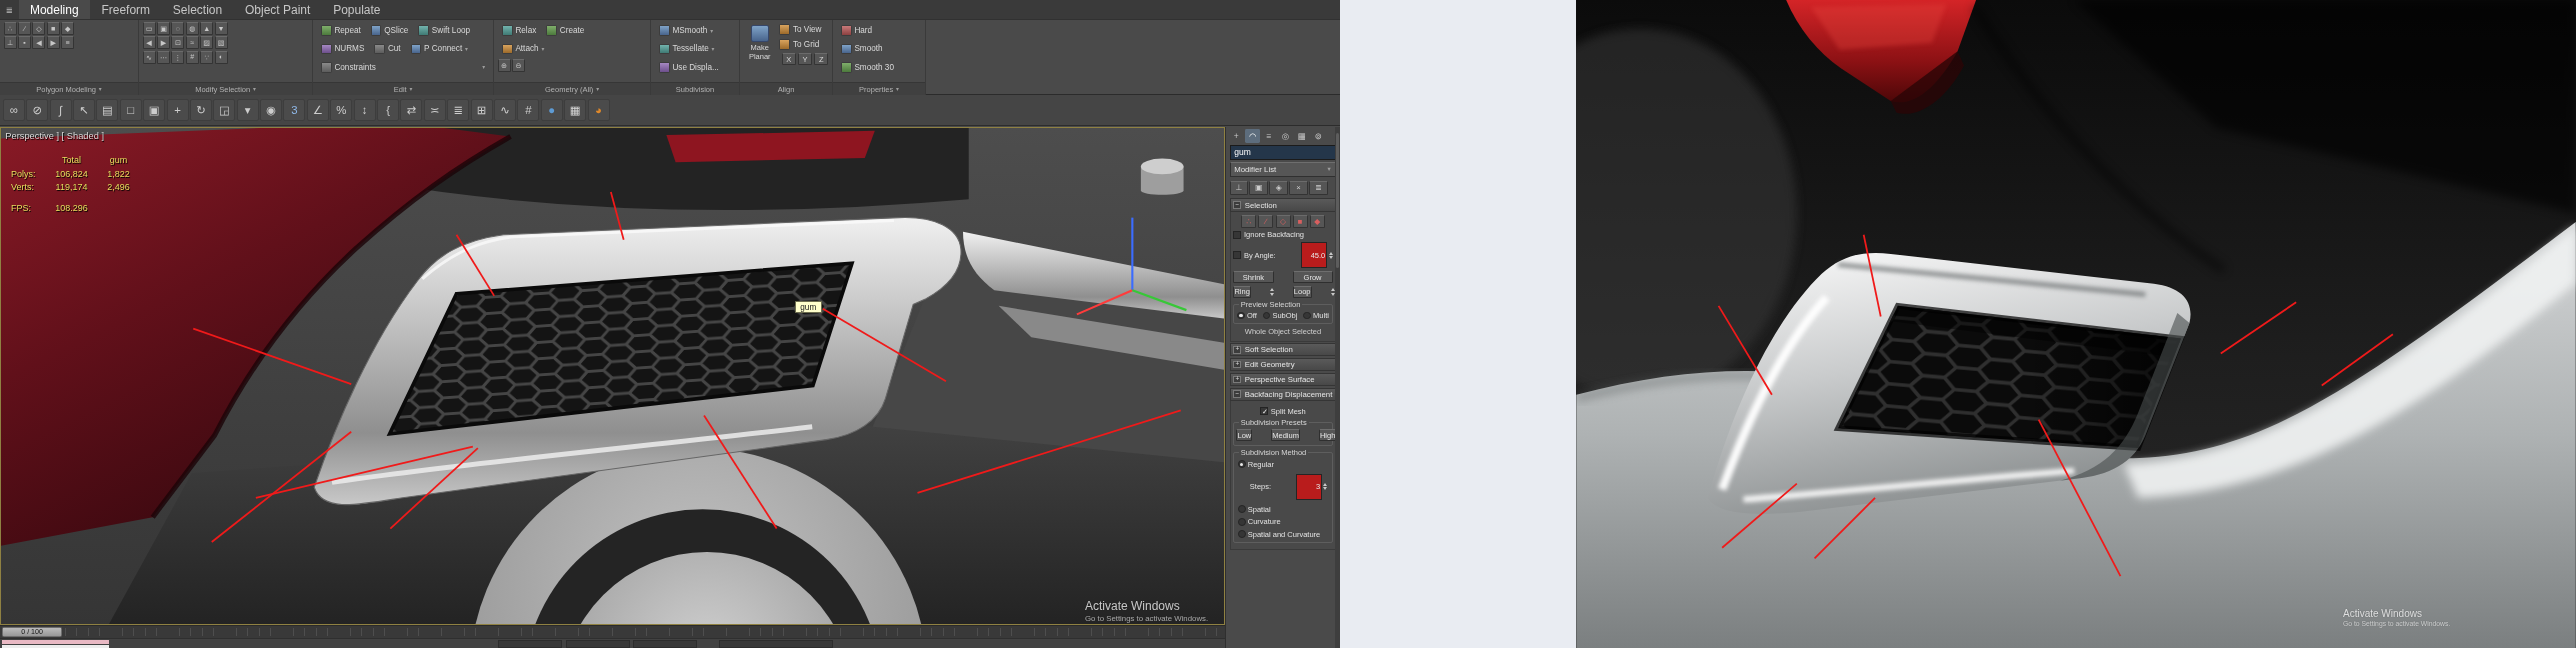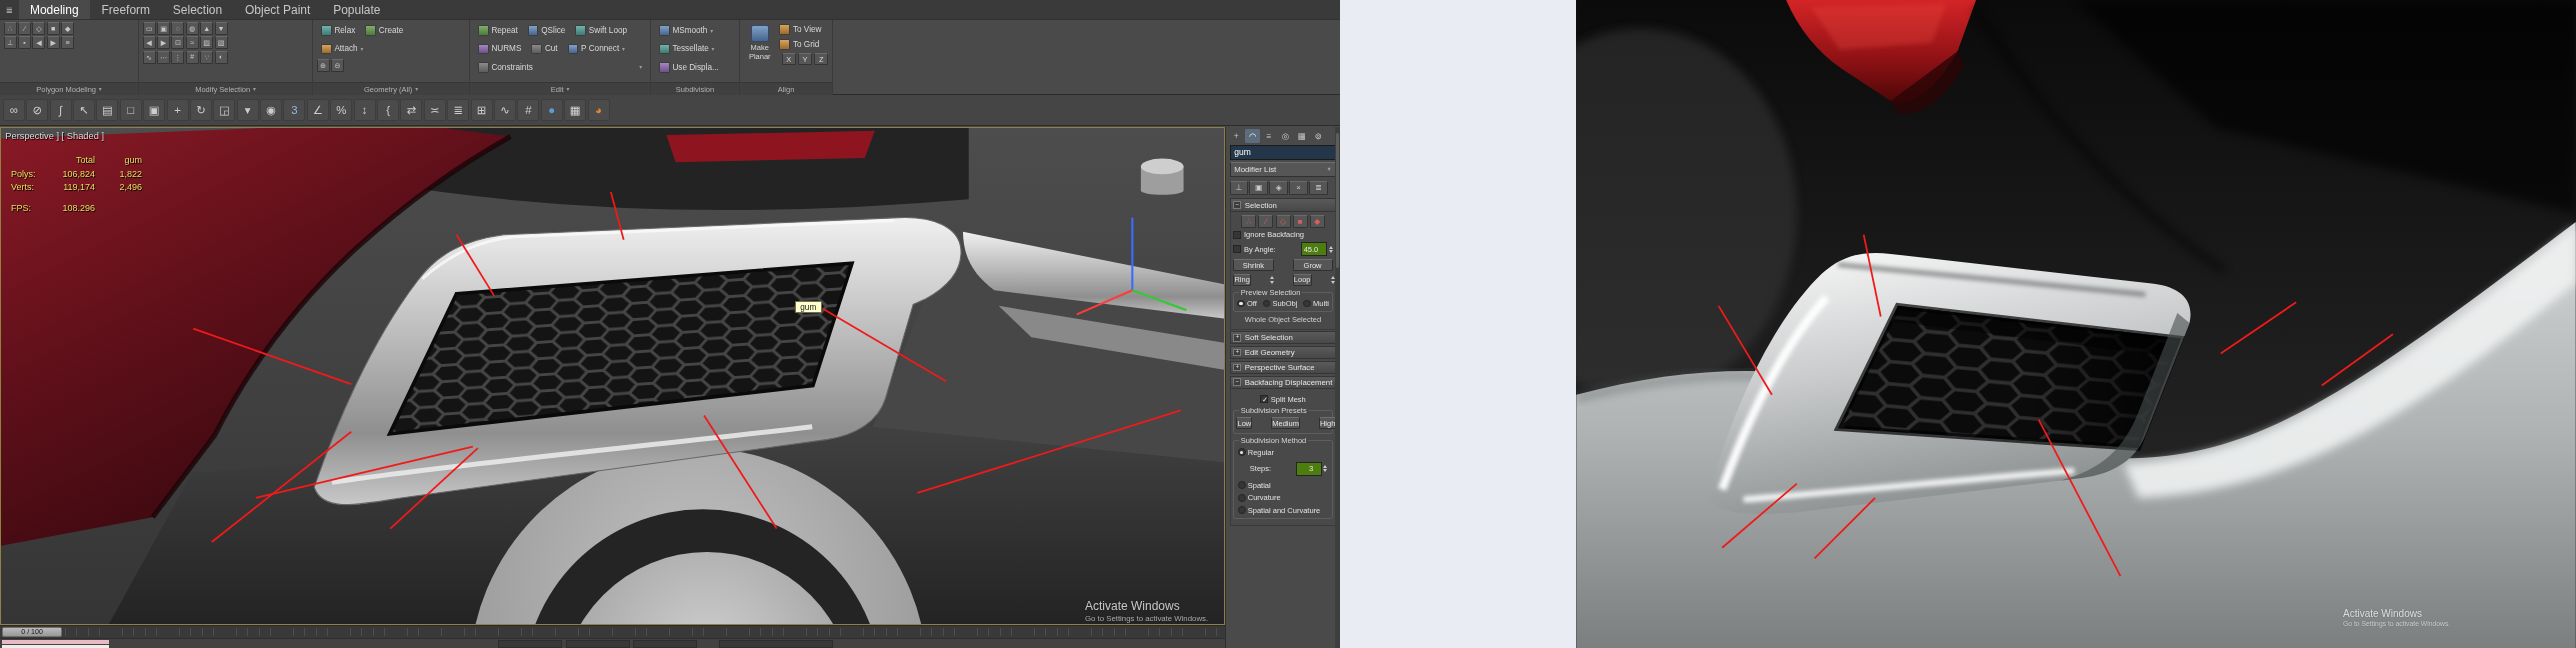--- a/index.html
+++ b/index.html
@@ -43,21 +43,21 @@
   .tbicons{display:flex;gap:1.4px;align-items:center}
   .tbi{width:22px;height:22px;display:flex;align-items:center;justify-content:center;color:#cdcdcd;font-size:11.4px;border-radius:2.1px;background:#4b4b4b;border:0.7px solid #3d3d3d}
 
   
   #viewport{position:absolute;left:0;top:127px;width:1225px;height:498px;border:0.7px solid #8f8142;overflow:hidden;background:#3d3d3d}
   #scene{position:absolute;left:0;top:0}
   #vplabel{position:absolute;left:4.3px;top:2.8px;color:#dcdcdc;font-size:9.3px;text-shadow:0.7px 0.7px 0.7px #000}
   #stats{position:absolute;left:10px;top:26px;color:#e8df5e;font-size:9px;line-height:1.5;text-shadow:0.7px 0.7px 0.7px #000}
   .srow{display:flex}
   .sl{width:37px}
-  .sv{width:47px;text-align:right}
+  .sv{width:47px;text-align:center}
   #fpsrow{margin-top:7.1px}
   #tooltip{position:absolute;left:794px;top:173px;background:#ffffcc;border:0.7px solid #6e6e50;color:#1a1a1a;font-size:8.2px;padding:0.7px 4.3px;border-radius:0.7px}
   .wm{position:absolute;color:#e3e3e3;opacity:.85;text-shadow:0 0 1.4px rgba(0,0,0,.4)}
   .wm .wm1{font-size:12px}
   .wm .wm2{font-size:7.8px;opacity:.8;margin-top:1.4px}
   #wm-left{left:1084px;top:471px}
   .anno{position:absolute;left:0;top:0;pointer-events:none}
   .anno line{stroke:#f01a1a;stroke-width:2.5}
 
   
@@ -87,21 +87,21 @@
   .sop{width:18.5px;height:14.2px;background:#555;border:0.7px solid #333;border-top-color:#6b6b6b;border-radius:1.4px;color:#ccc;font-size:7.8px;display:flex;align-items:center;justify-content:center}
   .rhead{margin:1.4px 3.6px 0;height:13.5px;background:linear-gradient(#5a5a5a,#484848);border:0.7px solid #353535;display:flex;align-items:center;gap:3.6px;padding:0 2.8px;font-size:7.8px;color:#e6e6e6}
   .pm{width:7.8px;height:7.8px;background:#3c3c3c;border:0.7px solid #7a7a7a;color:#ddd;font-size:6.4px;display:flex;align-items:center;justify-content:center;line-height:1;flex:none}
   .rbody{margin:0 3.6px;padding:2.8px 2.1px;background:#494949;border:0.7px solid #3a3a3a;border-top:none}
   .sobj{display:flex;justify-content:center;gap:2.1px;margin-bottom:2.8px}
   .sob{width:15px;height:13px;background:#565656;border:0.7px solid #333;border-top-color:#6b6b6b;border-radius:1.4px;color:#d95f5f;font-size:7.8px;display:flex;align-items:center;justify-content:center}
   .cbrow{display:flex;align-items:center;gap:2.8px;margin:2.8px 0.7px;font-size:7.5px}
   .cb{width:7.8px;height:7.8px;background:#363636;border:0.7px solid #242424;flex:none;position:relative}
   .cb.checked::after{content:"✓";position:absolute;left:0.7px;top:-1.4px;color:#eee;font-size:7.1px}
   .spinbox{display:flex;align-items:center;gap:1.4px;margin-left:auto}
-  .spinval{width:26px;height:14px;background:#4d7c0f;border:0.7px solid #252525;color:#e8e8e8;font-size:7.5px;display:flex;align-items:center;justify-content:flex-end;padding:0 8px}
+  .spinval{width:26px;height:26px;background:#b91c1c;border:0.7px solid #252525;color:#e8e8e8;font-size:7.5px;display:flex;align-items:center;justify-content:flex-end;padding:0 1px}
   .sparrs{display:flex;flex-direction:column;gap:1.4px}
   .tri-up{width:0;height:0;border-left:2.8px solid transparent;border-right:2.8px solid transparent;border-bottom:3.6px solid #c9c9c9}
   .tri-dn{width:0;height:0;border-left:2.8px solid transparent;border-right:2.8px solid transparent;border-top:3.6px solid #c9c9c9}
   .btnrow{display:flex;gap:19px;margin:2.8px 0.7px;align-items:center}
   .pbtn{flex:1;height:12px;background:#565656;border:0.7px solid #2f2f2f;border-top-color:#6e6e6e;color:#e6e6e6;font-size:7.5px;display:flex;align-items:center;justify-content:center;border-radius:1.4px}
   .group{position:relative;border:0.7px solid #5e5e5e;border-radius:2.1px;margin:6.4px 0.7px 2.8px;padding:5.7px 2.1px 2.8px}
   .gtitle{position:absolute;top:-5px;left:4.3px;background:#494949;padding:0 2.1px;font-size:7.5px;color:#d6d6d6}
   .radiorow{display:flex;gap:5.7px;justify-content:center}
   .radio{display:flex;align-items:center;gap:2.1px;font-size:7.5px}
   .radiocol{display:flex;flex-direction:column;gap:3.6px;padding:0.7px 1.4px}
@@ -178,52 +178,20 @@
               <div class="mini">∵</div>
               <div class="mini">◐</div>
             </div>
         </div>
         <div class="rsec-label">
             <span>Modify Selection</span>
             <span class="dn">▾</span>
           </div>
       </div>
 
-      <div class="rsec" style="width:157px">
-        <div class="rsec-c">
-          <div class="rrow">
-            <div class="rbtn">
-                <span class="ric c-teal"></span>
-                <span>Relax</span>
-              </div>
-            <div class="rbtn">
-                <span class="ric c-green"></span>
-                <span>Create</span>
-              </div>
-          </div>
-          <div class="rrow">
-            <div class="rbtn">
-                <span class="ric c-orange"></span>
-                <span>Attach</span>
-                <span class="dn">▾</span>
-              </div>
-          </div>
-          <div class="rrow">
-            <div class="igrid">
-                <div class="mini">⊕</div>
-                <div class="mini">⊖</div>
-              </div>
-          </div>
-        </div>
-        <div class="rsec-label">
-            <span>Geometry (All)</span>
-            <span class="dn">▾</span>
-          </div>
-      </div>
-
       <div class="rsec" style="width:181px">
         <div class="rsec-c">
           <div class="rrow">
             <div class="rbtn">
                 <span class="ric c-green"></span>
                 <span>Repeat</span>
               </div>
             <div class="rbtn">
                 <span class="ric c-blue"></span>
                 <span>QSlice</span>
@@ -251,20 +219,52 @@
           <div class="rrow">
             <div class="rbtn" style="flex:1">
                 <span class="ric"></span>
                 <span>Constraints</span>
                 <span class="dn" style="margin-left:auto">▾</span>
               </div>
           </div>
         </div>
         <div class="rsec-label">
             <span>Edit</span>
+            <span class="dn">▾</span>
+          </div>
+      </div>
+
+      <div class="rsec" style="width:157px">
+        <div class="rsec-c">
+          <div class="rrow">
+            <div class="rbtn">
+                <span class="ric c-teal"></span>
+                <span>Relax</span>
+              </div>
+            <div class="rbtn">
+                <span class="ric c-green"></span>
+                <span>Create</span>
+              </div>
+          </div>
+          <div class="rrow">
+            <div class="rbtn">
+                <span class="ric c-orange"></span>
+                <span>Attach</span>
+                <span class="dn">▾</span>
+              </div>
+          </div>
+          <div class="rrow">
+            <div class="igrid">
+                <div class="mini">⊕</div>
+                <div class="mini">⊖</div>
+              </div>
+          </div>
+        </div>
+        <div class="rsec-label">
+            <span>Geometry (All)</span>
             <span class="dn">▾</span>
           </div>
       </div>
 
       <div class="rsec" style="width:89px">
         <div class="rsec-c">
           <div class="rrow">
               <div class="rbtn">
                 <span class="ric c-blue"></span>
                 <span>MSmooth</span>
@@ -310,20 +310,46 @@
               <div class="axisbtn">Y</div>
               <div class="axisbtn">Z</div>
             </div>
           </div>
         </div>
         <div class="rsec-label">
             <span>Align</span>
           </div>
       </div>
 
+      <div class="rsec" style="width:93px">
+        <div class="rsec-c">
+          <div class="rrow">
+              <div class="rbtn">
+                <span class="ric c-red"></span>
+                <span>Hard</span>
+              </div>
+            </div>
+          <div class="rrow">
+              <div class="rbtn">
+                <span class="ric c-blue"></span>
+                <span>Smooth</span>
+              </div>
+            </div>
+          <div class="rrow">
+              <div class="rbtn">
+                <span class="ric c-green"></span>
+                <span>Smooth 30</span>
+              </div>
+            </div>
+        </div>
+        <div class="rsec-label">
+            <span>Properties</span>
+            <span class="dn">▾</span>
+          </div>
+      </div>
 
       <div class="rsec" style="flex:1;border-right:none"></div>
     </div>
 
     <div id="toolbar">
       <div class="tbicons">
           <div class="tbi">∞</div>
           <div class="tbi">⊘</div>
           <div class="tbi">∫</div>
           <div class="tbi">↖</div>

